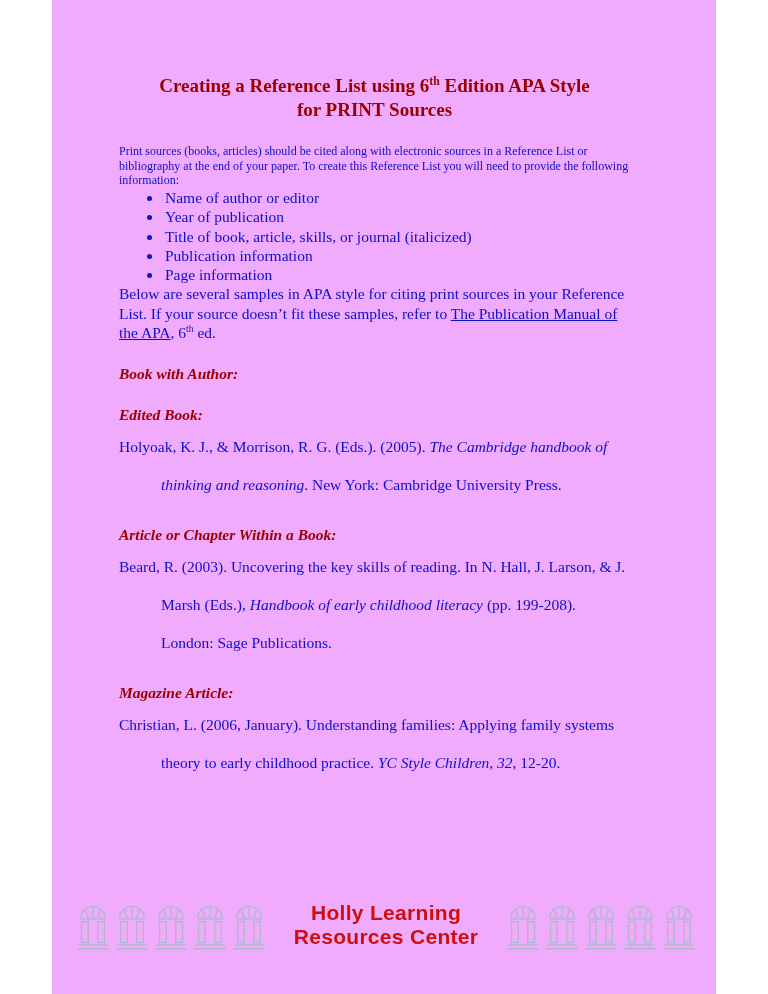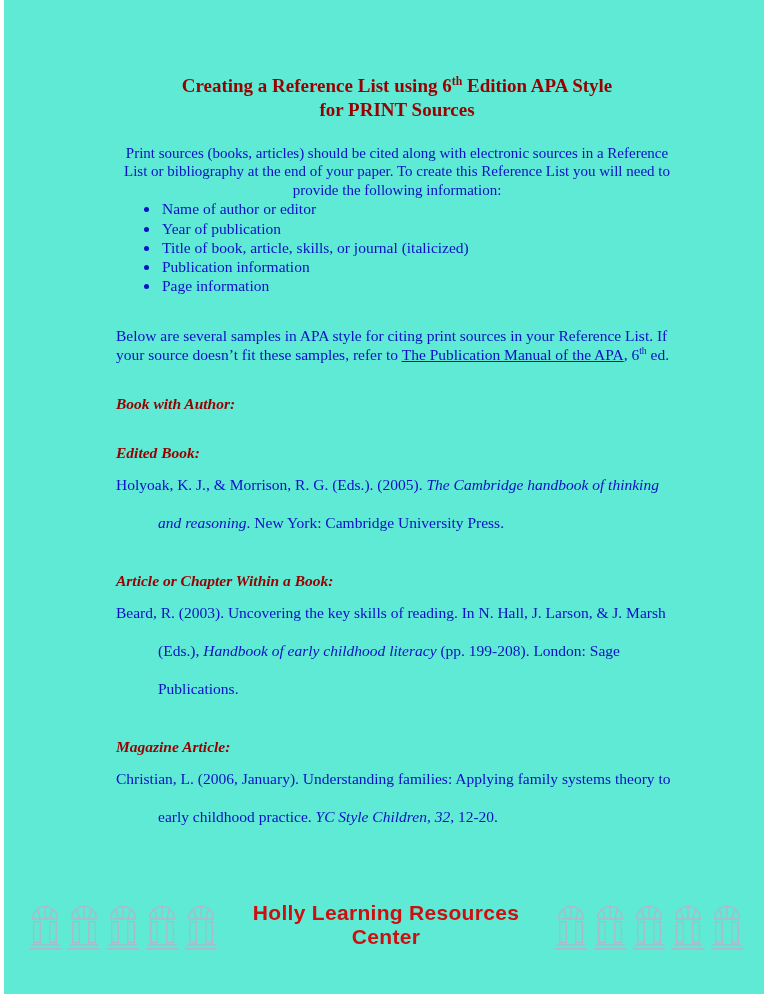--- a/index.html
+++ b/index.html
@@ -1,61 +1,60 @@
 <!DOCTYPE html>
 <html><head>
 <meta charset="utf-8">
 <style>
   * { margin: 0; padding: 0; box-sizing: border-box; }
   html, body { background: #ffffff; }
   .page {
     position: relative;
-    width: 760px;
+    width: 664px;
     height: 994px;
     margin: 0 auto;
-    background: #5eead4;
+    background: #f0abfc;
     font-family: "Liberation Serif", serif;
     color: #0f0fc4;
-    padding: 74px 86px 0 112px;
+    padding: 74px 86px 0 67px;
     overflow: hidden;
   }
   sup { font-size: 0.62em; vertical-align: super; line-height: 0; }
 
   .title {
     text-align: center;
     color: #990000;
     font-size: 19px;
     font-weight: bold;
     line-height: 1.28;
     margin-bottom: 21px;
     font-family: "Liberation Serif", serif;
   }
 
   .intro-paragraph {
-    font-size: 15px;
+    font-size: 12px;
     line-height: 1.24;
-    text-align: center;
   }
   .info-list {
     list-style: disc;
     margin-left: 44px;
     font-size: 15.5px;
     line-height: 1.24;
   }
   .info-list li { padding-left: 2px; }
 
   .samples-note {
     font-size: 15.5px;
     line-height: 1.26;
-    margin-top: 30px;
+    margin-top: 0;
   }
   .underline { text-decoration: underline; }
 
   .cite-section .section-heading {
-    margin-top: 29px;
+    margin-top: 21px;
     color: #990000;
     font-size: 15.5px;
     font-weight: bold;
     font-style: italic;
     line-height: 1.3;
   }
   .citation {
     font-size: 15.5px;
     line-height: 2.45;
     margin-top: 3px;

